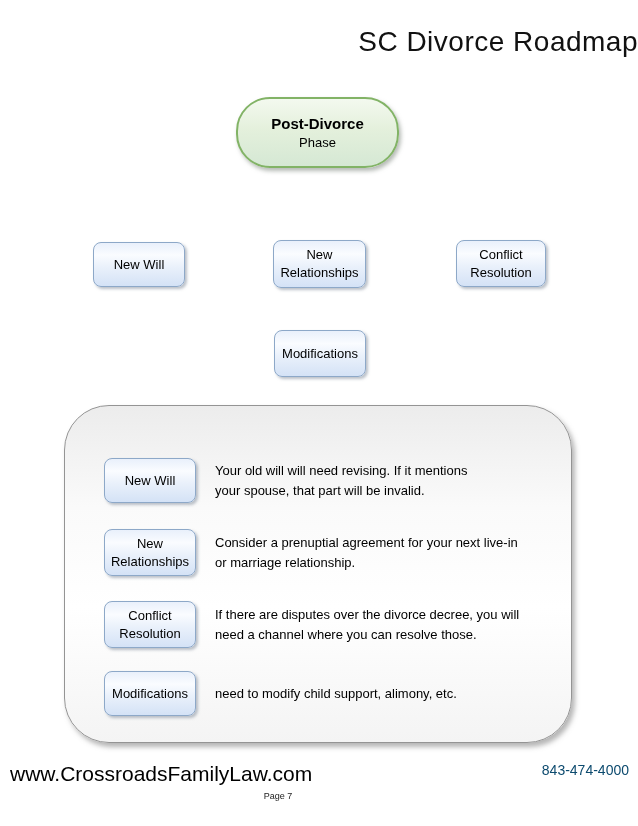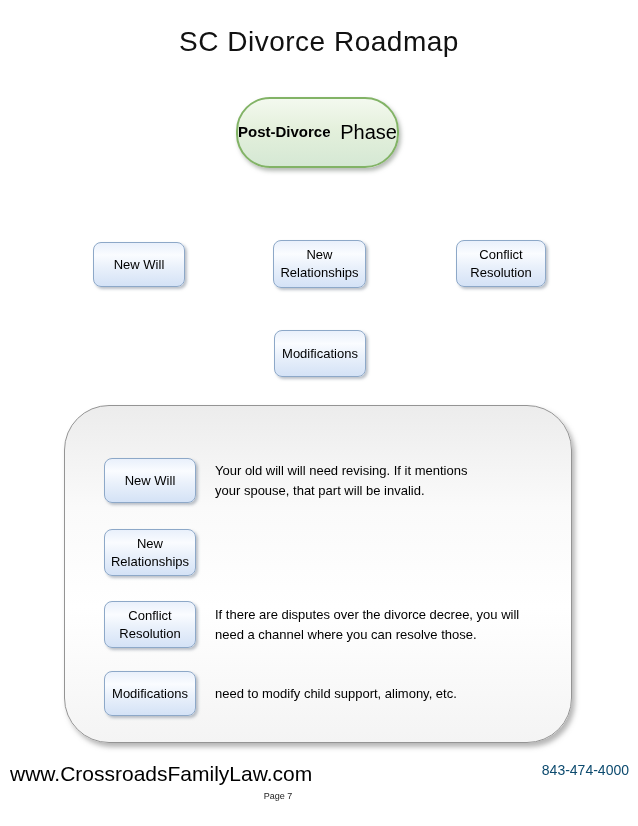--- a/index.html
+++ b/index.html
@@ -7,41 +7,41 @@
   body {
     width: 638px; height: 826px;
     position: relative;
     font-family: "Liberation Sans", "DejaVu Sans", sans-serif;
     color: #000;
     overflow: hidden;
   }
   .page-title {
     position: absolute;
     top: 26px; left: 0; width: 638px;
-    text-align: center;
+    text-align: right;
     font-size: 28px;
     font-weight: 400;
     color: #111;
     letter-spacing: 0.5px;
   }
   
   .phase-node {
     position: absolute;
     left: 236px; top: 97px;
     width: 163px; height: 71px;
     border: 2px solid #82b366;
     border-radius: 34px;
     background: linear-gradient(180deg, #f3f9ef 0%, #e4f0dc 45%, #d5e8d4 100%);
     box-shadow: 2px 3px 4px rgba(120,130,120,0.55);
-    display: flex; flex-direction: row;
-    align-items: center; justify-content: space-between;
+    display: flex; flex-direction: column;
+    align-items: center; justify-content: center;
     line-height: 1.35;
   }
   .phase-node .l1 { font-weight: bold; font-size: 15px; }
-  .phase-node .l2 { font-size: 20px; }
+  .phase-node .l2 { font-size: 13px; }
 
   
   .topic-box {
     position: absolute;
     border: 1px solid #8da8c8;
     border-radius: 8px;
     background: linear-gradient(180deg, #e9f0fb 0%, #fafcff 28%, #eaf1fb 55%, #d4e2f6 100%);
     box-shadow: 2px 2px 3px rgba(130,140,155,0.55);
     display: flex; align-items: center; justify-content: center;
     text-align: center;
@@ -135,20 +135,24 @@
   <div class="panel-item pi-1">
     <div class="topic-box">New Will</div>
     <div class="item-desc">
       <div>Your old will will need revising. If it mentions</div>
       <div>your spouse, that part will be invalid.</div>
     </div>
   </div>
 
   <div class="panel-item pi-2">
     <div class="topic-box">New Relationships</div>
+    <div class="item-desc">
+      <div>Consider a prenuptial agreement for your next live-in</div>
+      <div>or marriage relationship.</div>
+    </div>
   </div>
 
   <div class="panel-item pi-3">
     <div class="topic-box">Conflict Resolution</div>
     <div class="item-desc">
       <div>If there are disputes over the divorce decree, you will</div>
       <div>need a channel where you can resolve those.</div>
     </div>
   </div>
 

